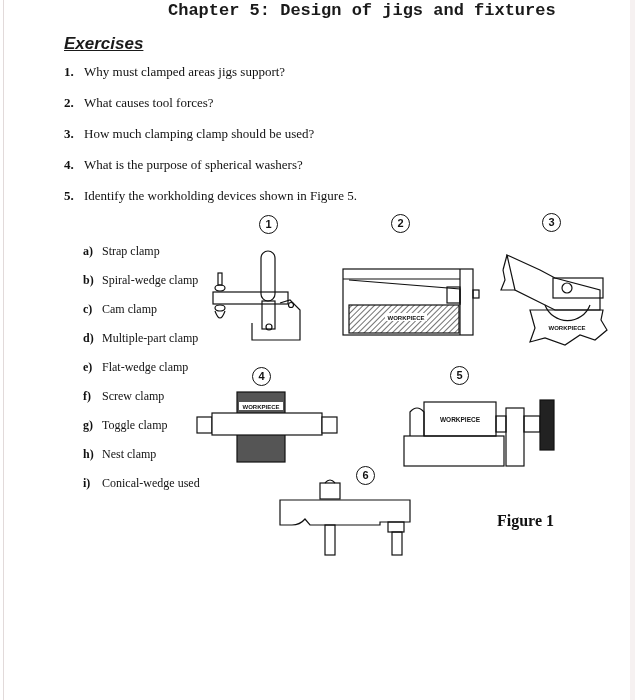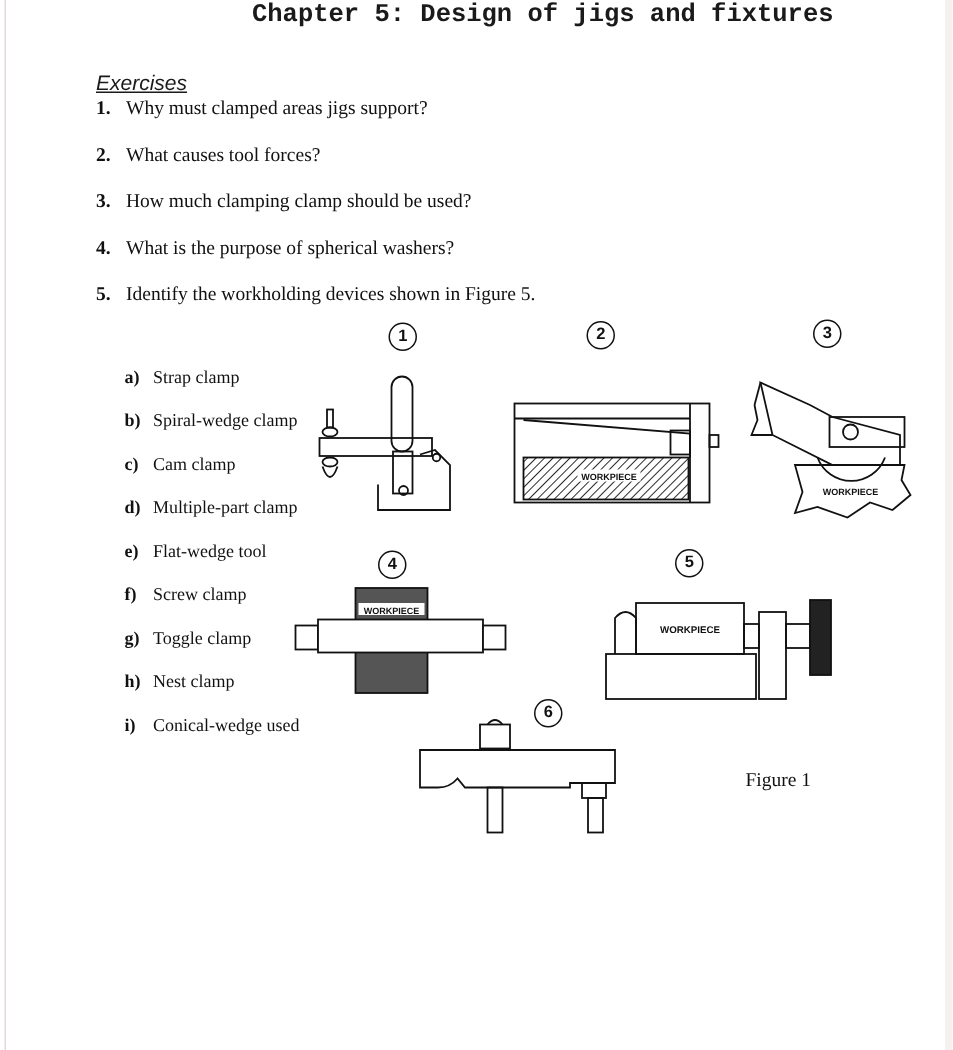--- a/index.html
+++ b/index.html
@@ -10,22 +10,22 @@
     border-left: 1px solid #e2dada; border-right: 1px solid #e2dada;
   }
   .edge-right { position:absolute; left:630px; top:0; width:5px; height:700px; background:#f6f1f1; }
   .title {
     position: absolute; left: 168px; top: 1px;
     font-family: Liberation Mono, monospace; font-weight: bold;
     font-size: 17px; color: #1a1a1a; letter-spacing: 0px;
   }
   .exercises {
     position: absolute; left: 64px; top: 34px;
-    font-family: "Liberation Sans", sans-serif; font-weight: normal; font-style: italic;
-    font-size: 14px; text-decoration: underline; color: #1a1a1a; margin-top: 13px;
+    font-family: "Liberation Sans", sans-serif; font-weight: bold; font-style: italic;
+    font-size: 17px; text-decoration: underline; color: #1a1a1a;
   }
   .q {
     position: absolute; left: 64px;
     font-family: "Liberation Serif", serif; font-size: 13px; color: #111;
     white-space: nowrap;
   }
   .q .num { font-weight: bold; display: inline-block; width: 20px; }
   .opt {
     position: absolute; left: 83px;
     font-family: "Liberation Serif", serif; font-size: 12px; color: #111;
@@ -34,21 +34,21 @@
   }
   .opt .let { font-weight: bold; display: inline-block; width: 19px; }
   .circ {
     position: absolute; width: 17px; height: 17px; border: 1.3px solid #111; border-radius: 50%;
     font-family: "Liberation Sans", sans-serif; font-weight: bold; font-size: 11px;
     text-align: center; line-height: 17px; color: #111; box-sizing: content-box;
   }
   .fig { position: absolute; }
   .figlabel {
     position: absolute; left: 497px; top: 512px;
-    font-family: "Liberation Serif", serif; font-weight: normal; font-size: 13px; color: #111;
+    font-family: "Liberation Serif", serif; font-weight: bold; font-size: 16px; color: #111;
   }
   .wp { font-family: "Liberation Sans", sans-serif; font-weight: bold; }
 </style>
 </head>
 <body>
 
 <div class="page"></div>
 <div class="edge-right"></div>
 
 <div class="title">Chapter 5: Design of jigs and fixtures</div>
@@ -57,21 +57,21 @@
 <div class="q" style="top:64px"><span class="num">1.</span><span>Why must clamped areas jigs support?</span></div>
 <div class="q" style="top:95px"><span class="num">2.</span><span>What causes tool forces?</span></div>
 <div class="q" style="top:126px"><span class="num">3.</span><span>How much clamping clamp should be used?</span></div>
 <div class="q" style="top:157px"><span class="num">4.</span><span>What is the purpose of spherical washers?</span></div>
 <div class="q" style="top:188px"><span class="num">5.</span><span>Identify the workholding devices shown in Figure 5.</span></div>
 
 <div class="opt" style="top:219px"><span class="let">a)</span><span>Strap clamp</span></div>
 <div class="opt" style="top:248px"><span class="let">b)</span><span>Spiral-wedge clamp</span></div>
 <div class="opt" style="top:277px"><span class="let">c)</span><span>Cam clamp</span></div>
 <div class="opt" style="top:306px"><span class="let">d)</span><span>Multiple-part clamp</span></div>
-<div class="opt" style="top:335px"><span class="let">e)</span><span>Flat-wedge tool</span></div>
+<div class="opt" style="top:335px"><span class="let">e)</span><span>Flat-wedge clamp</span></div>
 <div class="opt" style="top:364px"><span class="let">f)</span><span>Screw clamp</span></div>
 <div class="opt" style="top:393px"><span class="let">g)</span><span>Toggle clamp</span></div>
 <div class="opt" style="top:422px"><span class="let">h)</span><span>Nest clamp</span></div>
 <div class="opt" style="top:451px"><span class="let">i)</span><span>Conical-wedge used</span></div>
 
 <div class="circ" style="left:259px;top:215px">1</div>
 <div class="circ" style="left:391px;top:214px">2</div>
 <div class="circ" style="left:542px;top:213px">3</div>
 <div class="circ" style="left:252px;top:367px">4</div>
 <div class="circ" style="left:450px;top:366px">5</div>

